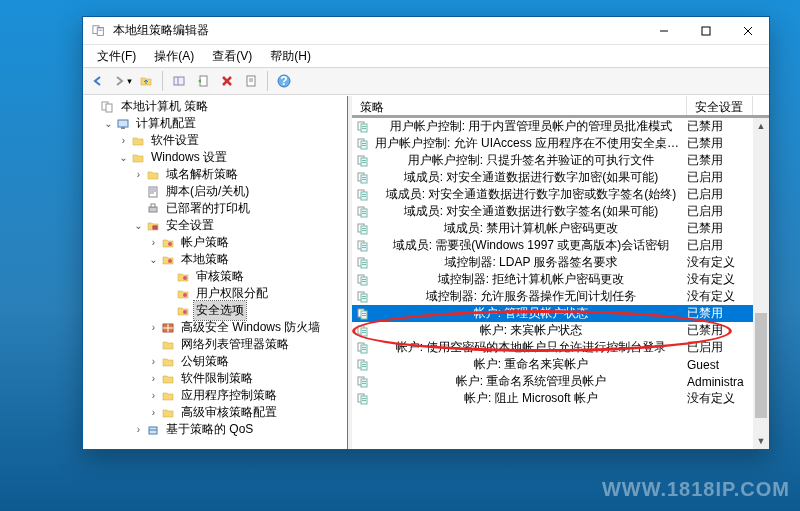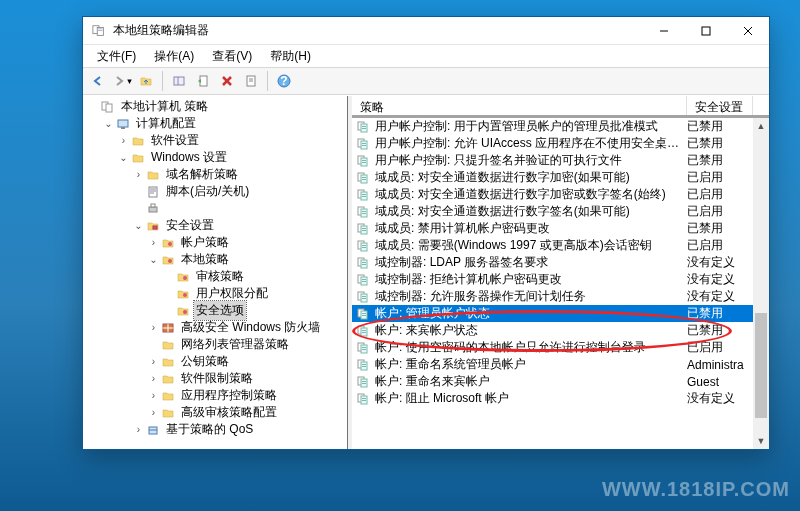--- a/index.html
+++ b/index.html
@@ -22,21 +22,21 @@
   .splitter { width: 4px; background: #f0f0f0; }
   .list { flex: 1; display: flex; flex-direction: column; overflow: hidden; }
   .list-header { height: 22px; display: flex; border-bottom: 3px solid #a3a3a3; background: #fff; }
   .lh { padding: 3px 8px; border-right: 1px solid #e0e0e0; font-size: 12px; }
   .lh.col1 { flex: 1; }
   .lh.col2 { width: 66px; }
   .list-body { flex: 1; overflow: auto; position: relative; }
   .lrow { height: 17px; display: flex; align-items: center; white-space: nowrap; overflow: hidden; }
   .lrow.selected { background: #0078d7; color: #fff; }
   .lrow .licon { width: 16px; height: 14px; margin: 0 3px 0 4px; flex-shrink: 0; }
-  .lrow .lname { flex: 1; overflow: hidden; text-overflow: ellipsis; font-size: 12px; }
+  .lrow .lname { flex: 1; overflow: hidden; text-overflow: ellipsis; font-size: 12px; text-align: center; }
   .lrow .lval { width: 66px; font-size: 12px; padding-right: 4px; overflow: hidden; text-overflow: ellipsis; }
   .trow { display: flex; align-items: center; height: 17px; font-size: 12px; }
   .trow.selected { }
   .trow.selected .tlabel { background: #d8d8d8; outline: 1px dotted #666; }
   .twist { width: 13px; height: 13px; display: inline-flex; align-items: center; justify-content: center; color: #555; font-size: 10px; }
   .twist.none { color: transparent; }
   .ticon { width: 16px; height: 16px; display: inline-flex; align-items: center; justify-content: center; margin-right: 3px; }
   .tlabel { padding: 1px 2px; }
   .ind1 { padding-left: 0px; } .ind2 { padding-left: 15px; } .ind3 { padding-left: 30px; } .ind4 { padding-left: 45px; } .ind5 { padding-left: 60px; } .ind6 { padding-left: 75px; }
   .folder-svg { fill: #f7d774; stroke: #caa23f; stroke-width: 0.5; }
@@ -200,20 +200,21 @@
           <span class="tlabel">脚本(启动/关机)</span>
         </div>
       <div class="trow ind4">
           <span class="twist none">▶</span>
           <span class="ticon">
             <svg width="14" height="14">
               <rect x="3" y="5" width="8" height="5" fill="#ccc" stroke="#888"></rect>
               <rect x="5" y="2" width="4" height="3" fill="#fff" stroke="#888"></rect>
             </svg>
           </span>
+          <span class="tlabel">已部署的打印机</span>
         </div>
       <div class="trow ind4">
           <span class="twist">⌄</span>
           <span class="ticon">
             <svg width="14" height="14">
               <path class="folder-svg" d="M2 4h4l1 1h5v6H2z"></path>
               <rect x="7" y="7" width="4" height="3" fill="#d57" stroke="#a35"></rect>
             </svg>
           </span>
           <span class="tlabel">安全设置</span>
@@ -500,33 +501,33 @@
             <span class="lval">已启用</span>
             <span style="width:16px"></span>
           </div>
           <div class="lrow">
             <span class="licon"><svg width="14" height="14">
                 <rect x="2" y="2" width="6" height="8" fill="#fff" stroke="#999"></rect>
                 <rect x="5" y="4" width="6" height="8" fill="#eef5fb" stroke="#7ba"></rect>
                 <rect x="6" y="6" width="4" height="1" fill="#7ba"></rect>
                 <rect x="6" y="8" width="4" height="1" fill="#7ba"></rect>
               </svg></span>
+            <span class="lname">帐户: 重命名来宾帐户</span>
+            <span class="lval">Guest</span>
+            <span style="width:16px"></span>
+          </div>
+          <div class="lrow">
+            <span class="licon"><svg width="14" height="14">
+                <rect x="2" y="2" width="6" height="8" fill="#fff" stroke="#999"></rect>
+                <rect x="5" y="4" width="6" height="8" fill="#eef5fb" stroke="#7ba"></rect>
+                <rect x="6" y="6" width="4" height="1" fill="#7ba"></rect>
+                <rect x="6" y="8" width="4" height="1" fill="#7ba"></rect>
+              </svg></span>
             <span class="lname">帐户: 重命名系统管理员帐户</span>
             <span class="lval">Administra</span>
-            <span style="width:16px"></span>
-          </div>
-          <div class="lrow">
-            <span class="licon"><svg width="14" height="14">
-                <rect x="2" y="2" width="6" height="8" fill="#fff" stroke="#999"></rect>
-                <rect x="5" y="4" width="6" height="8" fill="#eef5fb" stroke="#7ba"></rect>
-                <rect x="6" y="6" width="4" height="1" fill="#7ba"></rect>
-                <rect x="6" y="8" width="4" height="1" fill="#7ba"></rect>
-              </svg></span>
-            <span class="lname">帐户: 重命名来宾帐户</span>
-            <span class="lval">Guest</span>
             <span style="width:16px"></span>
           </div>
           <div class="lrow">
             <span class="licon"><svg width="14" height="14">
                 <rect x="2" y="2" width="6" height="8" fill="#fff" stroke="#999"></rect>
                 <rect x="5" y="4" width="6" height="8" fill="#eef5fb" stroke="#7ba"></rect>
                 <rect x="6" y="6" width="4" height="1" fill="#7ba"></rect>
                 <rect x="6" y="8" width="4" height="1" fill="#7ba"></rect>
               </svg></span>
             <span class="lname">帐户: 阻止 Microsoft 帐户</span>

